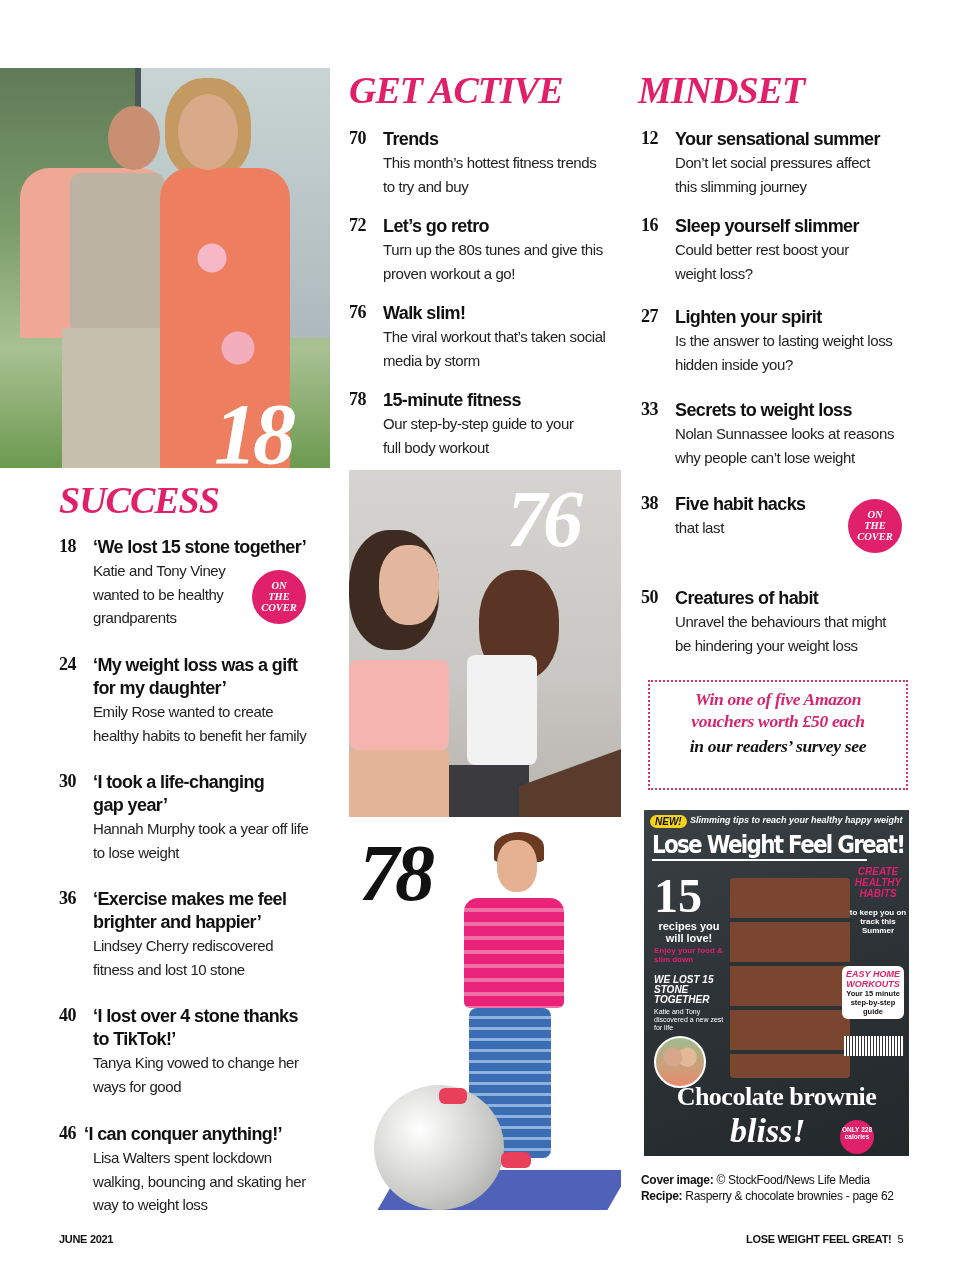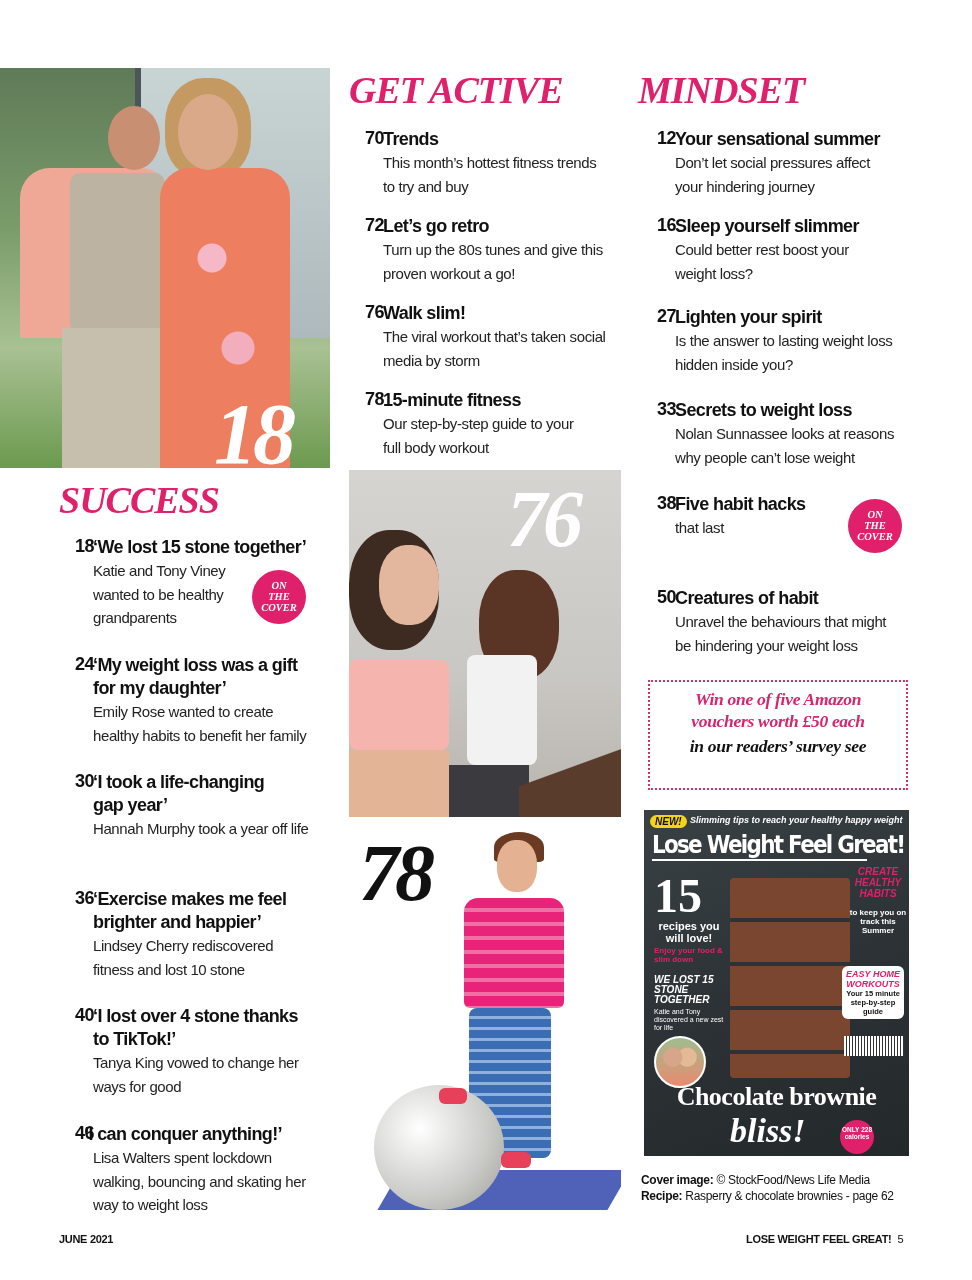--- a/index.html
+++ b/index.html
@@ -9,22 +9,22 @@
   
   .section-title {
     position: absolute;
     font-family: "Liberation Serif", "DejaVu Serif", serif;
     font-style: italic; font-weight: bold;
     color: #e0206a; font-size: 38px; letter-spacing: -1px;
   }
 
   .entry { position: absolute; }
   .entry .num {
-    position: absolute; left: 16px; top: 0;
-    font-weight: bold; font-size: 18px; letter-spacing: -0.5px;
+    position: absolute; left: 0; top: 0;
+    font-weight: bold; font-size: 18px; letter-spacing: -0.5px; font-family: Liberation Serif, serif;
   }
   .entry .head {
     margin-left: 34px; font-weight: bold; font-size: 18px; line-height: 23px; letter-spacing: -0.6px;
   }
   .entry .desc {
     margin-left: 34px; font-size: 15px; line-height: 23.5px; color: #222; letter-spacing: -0.4px;
   }
 
   
   .photo { position: absolute; overflow: hidden; }
@@ -185,21 +185,21 @@
   <div class="head"></div>
   <div class="big-num" style="left:10px; top:-2px; font-size:80px; color:#111;">78</div>
 </div>
 
 <div class="section-title" style="left:638px; top:68px;">MINDSET</div>
 
 <div class="entry" style="left:641px; top:128px; width:300px;">
   <span class="num">12</span>
   <div class="head">Your sensational summer</div>
   <div class="desc">Don’t let social pressures affect</div>
-  <div class="desc">your hindering journey</div>
+  <div class="desc">this slimming journey</div>
 </div>
 <div class="entry" style="left:641px; top:215px; width:300px;">
   <span class="num">16</span>
   <div class="head">Sleep yourself slimmer</div>
   <div class="desc">Could better rest boost your</div>
   <div class="desc">weight loss?</div>
 </div>
 <div class="entry" style="left:641px; top:306px; width:300px;">
   <span class="num">27</span>
   <div class="head">Lighten your spirit</div>
@@ -283,20 +283,21 @@
   <div class="head">‘My weight loss was a gift</div>
   <div class="head">for my daughter’</div>
   <div class="desc">Emily Rose wanted to create</div>
   <div class="desc">healthy habits to benefit her family</div>
 </div>
 <div class="entry" style="left:59px; top:771px; width:280px;">
   <span class="num">30</span>
   <div class="head">‘I took a life-changing</div>
   <div class="head">gap year’</div>
   <div class="desc">Hannah Murphy took a year off life</div>
+  <div class="desc">to lose weight</div>
 </div>
 <div class="entry" style="left:59px; top:888px; width:280px;">
   <span class="num">36</span>
   <div class="head">‘Exercise makes me feel</div>
   <div class="head">brighter and happier’</div>
   <div class="desc">Lindsey Cherry rediscovered</div>
   <div class="desc">fitness and lost 10 stone</div>
 </div>
 <div class="entry" style="left:59px; top:1005px; width:280px;">
   <span class="num">40</span>

